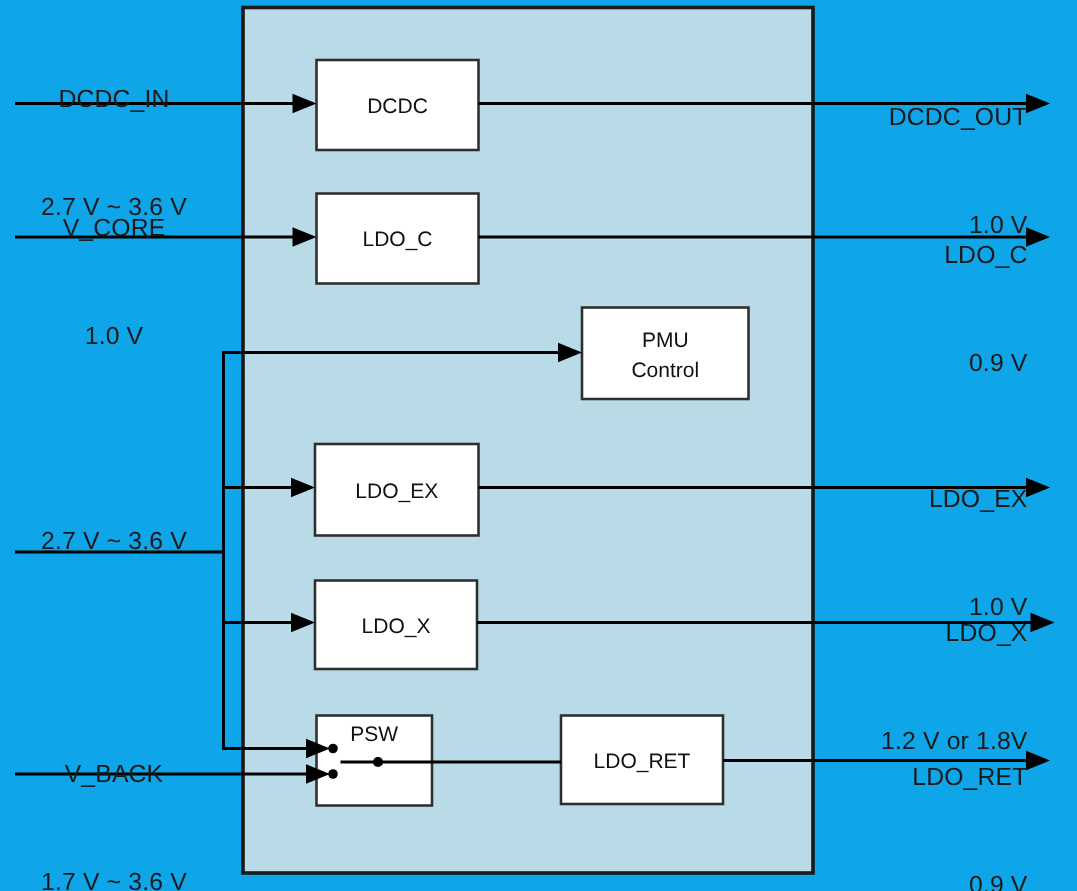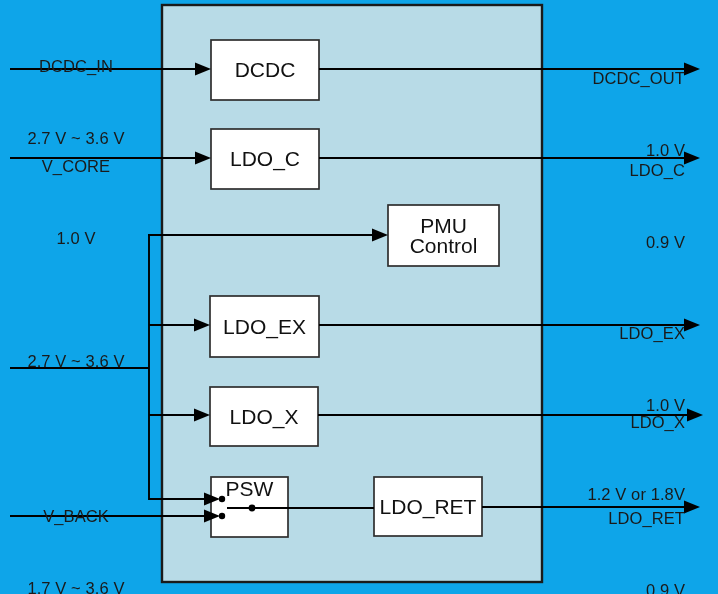--- a/index.html
+++ b/index.html
@@ -9,21 +9,21 @@
   }
   .layer{position:absolute;left:0;top:0;}
   .io-label{
     position:absolute;text-align:center;font-size:16.5px;line-height:24px;
     letter-spacing:0.1px;white-space:pre;color:#1a1a1a;
   }
   .io-left{left:0;width:152px;}
   .io-right{left:543px;width:142px;text-align:right;}
   .blk-label{
     position:absolute;display:flex;align-items:center;justify-content:center;
-    font-size:21px;line-height:20px;text-align:center;color:#111111;
+    font-size:14px;line-height:20px;text-align:center;color:#111111;
   }
   .blk-label.top-align{align-items:flex-start;padding-top:2px;box-sizing:border-box;}
 </style>
 </head>
 <body>
 
 <div class="canvas">
 
   <svg class="layer" width="718" height="594" viewBox="0 0 718 594">
 
@@ -88,21 +88,21 @@
       <circle cx="222" cy="499" r="3.2"></circle>
       <circle cx="222" cy="516" r="3.2"></circle>
       <circle cx="252" cy="508" r="3.4"></circle>
     </g>
   </svg>
 
   <div class="io-label io-left" style="top:6px;">
     <div>DCDC_IN</div>
     <div>2.7 V ~ 3.6 V</div>
   </div>
-  <div class="io-label io-left" style="top:106px;">
+  <div class="io-label io-left" style="top:92px;">
     <div>V_CORE</div>
     <div>1.0 V</div>
   </div>
   <div class="io-label io-left" style="top:301px;">
     <div>2.7 V ~ 3.6 V</div>
   </div>
   <div class="io-label io-left" style="top:456px;">
     <div>V_BACK</div>
     <div>1.7 V ~ 3.6 V</div>
   </div>

